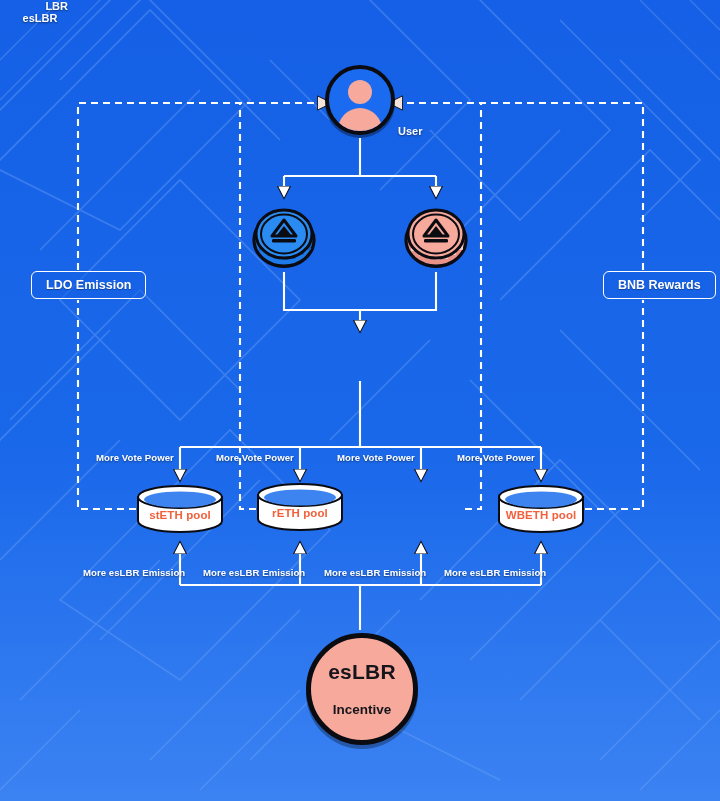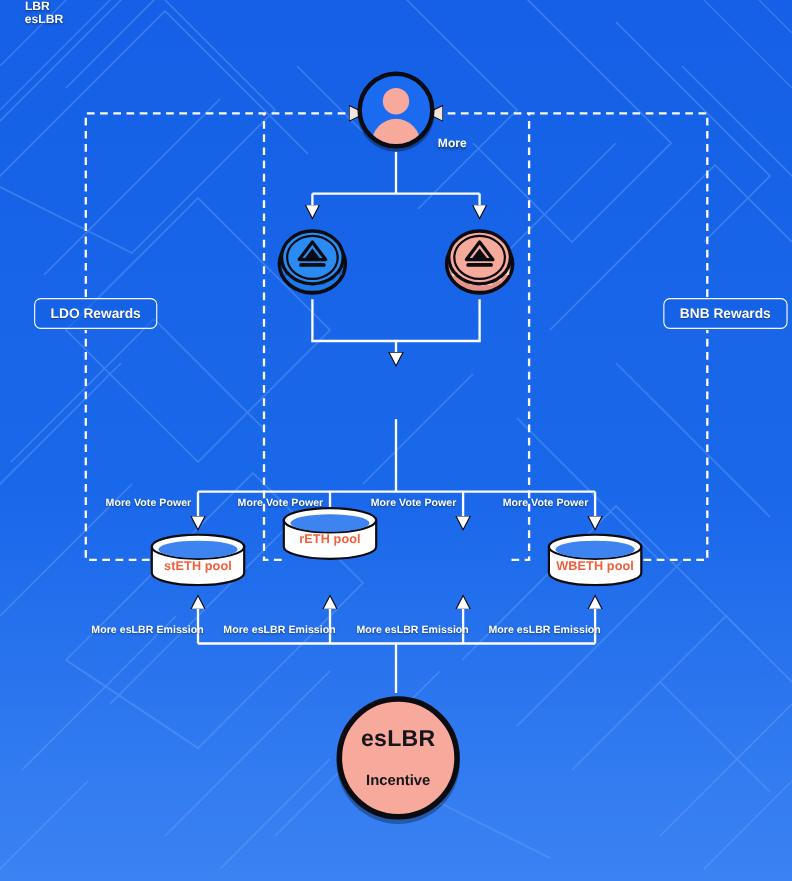--- a/index.html
+++ b/index.html
@@ -41,21 +41,21 @@
   #user-label{ position:absolute; left:398px; top:125px; }
 
   
   .coin-wrap{ position:absolute; width:68px;height:68px; }
   #lbr-coin{ left:250px; top:202px; }
   #eslbr-coin{ left:402px; top:202px; }
   .coin{
     width:68px;height:68px;position:relative;
   }
   .coin svg{ display:block; }
-  #lbr-label{ left:250px; top:276px; width:68px; text-align:center;}
+  #lbr-label{ left:250px; top:276px; width:68px; text-align:right;}
   #eslbr-label{ left:396px; top:276px; width:80px; text-align:center;}
 
   
   #lock-boost{
     position:absolute; left:283px; top:336px; width:152px; height:40px;
     background:#f7a99c; border:2.5px solid #0b0b12; border-radius:7px;
     box-shadow:5px 5px 0 #0b0b12;
     display:flex;align-items:center;justify-content:center;
     color:#15151b; font-size:16.5px; font-weight:700; letter-spacing:.3px;
   }
@@ -73,21 +73,21 @@
   #bnb-rewards{ left:603px; top:271px; }
 
   
   .pool{ position:absolute; width:88px; height:48px; }
   .pool-label{
     position:absolute; left:0; top:24px; width:100%;
     text-align:center; color:#f2603c; font-size:11.5px; font-weight:700;
     letter-spacing:.1px; pointer-events:none;
   }
   #pool-0{ left:136px; top:485px; }
-  #pool-1{ left:256px; top:461px;text-decoration:underline; }
+  #pool-1{ left:256px; top:483px;text-decoration:underline; }
   #pool-2{ left:377px; top:485px; }
   #pool-3{ left:497px; top:485px; }
 
   
   #eslbr-incentive{
     position:absolute; left:306px; top:633px; width:112px;height:112px;
     border-radius:50%; background:#f7a99c; border:5px solid #0b0b12;
     display:flex;flex-direction:column;align-items:center;justify-content:center;
     box-shadow:0 4px 0 rgba(0,0,0,.3);
   }
@@ -203,21 +203,21 @@
       <path d="M 465 509 L 481 509 L 481 103"></path>
     </g>
   </svg>
 
   <div class="node" id="user-node">
     <div class="user-circle">
       <div class="user-head"></div>
       <div class="user-body"></div>
     </div>
   </div>
-  <div id="user-label" class="lbl-plain">More</div>
+  <div id="user-label" class="lbl-plain">User</div>
 
   <div class="coin-wrap" id="lbr-coin">
     <div class="coin">
       <svg width="68" height="68" viewBox="0 0 68 68">
         <ellipse cx="34" cy="40" rx="30" ry="26" fill="#0b0b12"></ellipse>
         <ellipse cx="34" cy="38" rx="30" ry="26" fill="#1e7ae8" stroke="#0b0b12" stroke-width="3.2"></ellipse>
         <g fill="#1263c9">
           <rect x="9" y="40" width="5" height="9" rx="1"></rect>
             <rect x="17" y="45" width="5" height="9" rx="1"></rect>
           <rect x="25" y="48" width="5" height="9" rx="1"></rect>
@@ -254,21 +254,21 @@
         <ellipse cx="34" cy="32" rx="23" ry="19.5" fill="#f7a99c" stroke="#0b0b12" stroke-width="2"></ellipse>
         <path d="M34 18 L46 34 L22 34 Z" fill="#f7a99c" stroke="#0b0b12" stroke-width="3" stroke-linejoin="round"></path>
         <path d="M34 24 L41 33 L27 33 Z" fill="#0b0b12"></path>
         <rect x="22" y="37" width="24" height="3.6" rx="1.4" fill="#0b0b12"></rect>
       </svg>
     </div>
   </div>
   <div id="eslbr-label" class="lbl-plain">esLBR</div>
 
 
-  <div class="reward-pill" id="ldo-rewards">LDO Rewards</div>
+  <div class="reward-pill" id="ldo-rewards">LDO Emission</div>
   <div class="reward-pill" id="bnb-rewards">BNB Rewards</div>
 
   <div class="pool" id="pool-0">
     <svg width="88" height="48" viewBox="0 0 88 48">
       <path d="M2 12 L2 36 A42 11 0 0 0 86 36 L86 12 Z" fill="#ffffff" stroke="#0b0b12" stroke-width="2"></path>
       <ellipse cx="44" cy="12" rx="42" ry="11" fill="#ffffff" stroke="#0b0b12" stroke-width="2"></ellipse>
       <ellipse cx="44" cy="14.5" rx="36" ry="8" fill="#3d84f0"></ellipse>
     </svg>
     <div class="pool-label">stETH pool</div>
   </div>

